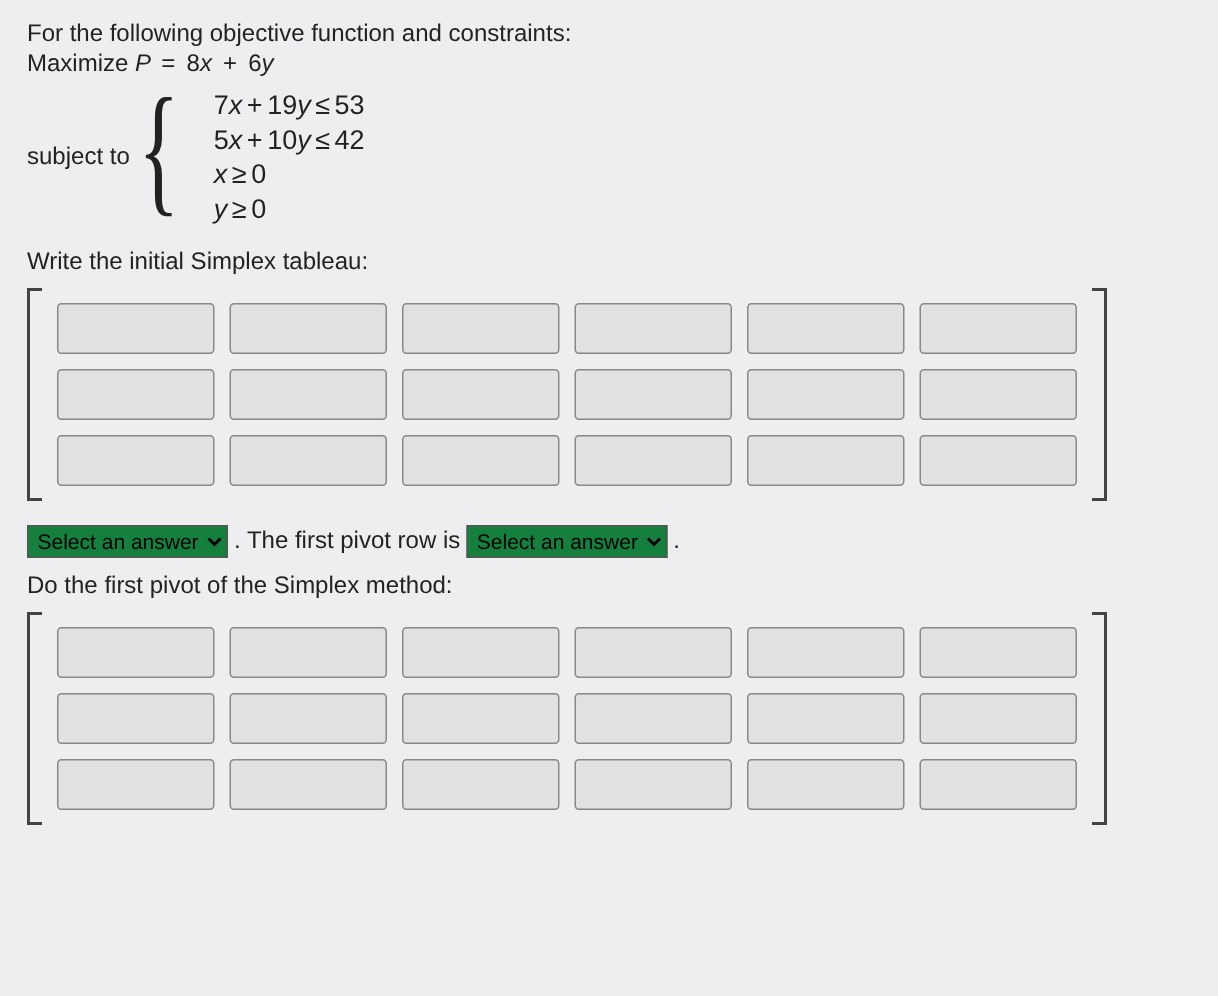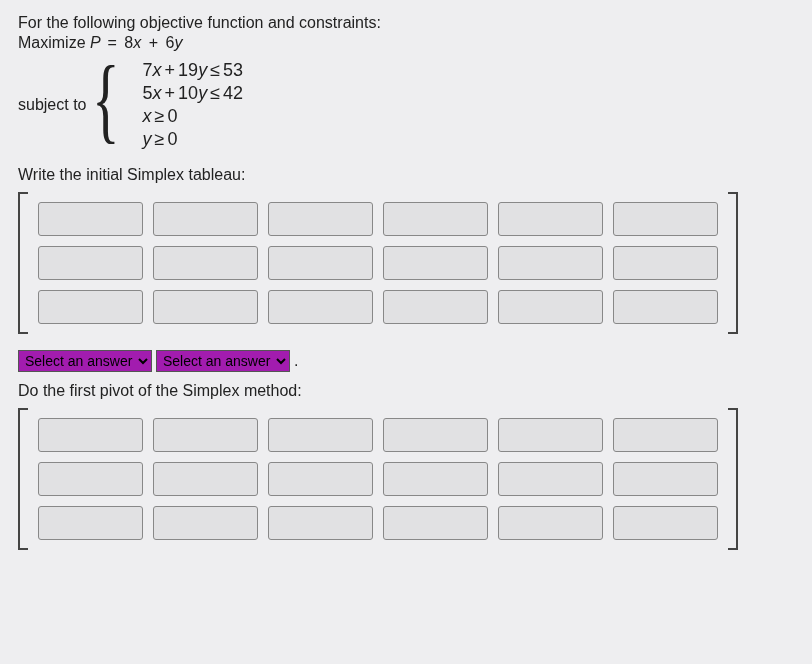--- a/index.html
+++ b/index.html
@@ -60,21 +60,21 @@
       height: 34px;
       border: 1px solid #888;
       border-radius: 3px;
       background: #e1e1e3;
       font-size: 15px;
       padding: 0 6px;
     }
     .pivot-line { margin: 10px 0 8px 0; display: flex; flex-wrap: wrap; align-items: center; gap: 4px; }
     .sel {
       border: 1px solid #555;
-      background: #a21caf;
+      background: #15803d;
       font-size: 14px;
       padding: 1px 2px;
       height: 22px;
     }
   </style>
 </head>
 <body>
 
 <div class="intro-line">For the following objective function and constraints:</div>
 
@@ -126,20 +126,21 @@
       <input type="text" class="cell-input" style="">
       <input type="text" class="cell-input" style="">
     </div>
   <div class="bracket-right"></div>
 </div>
 
 <div class="pivot-line">
   <select class="sel">
     <option>Select an answer</option>
   </select>
+  <span>. The first pivot row is</span>
   <select class="sel">
     <option>Select an answer</option>
   </select>
   <span>.</span>
 </div>
 
 <div class="section-text">Do the first pivot of the Simplex method:</div>
 
 <div class="matrix-wrap">
   <div class="bracket-left"></div>

